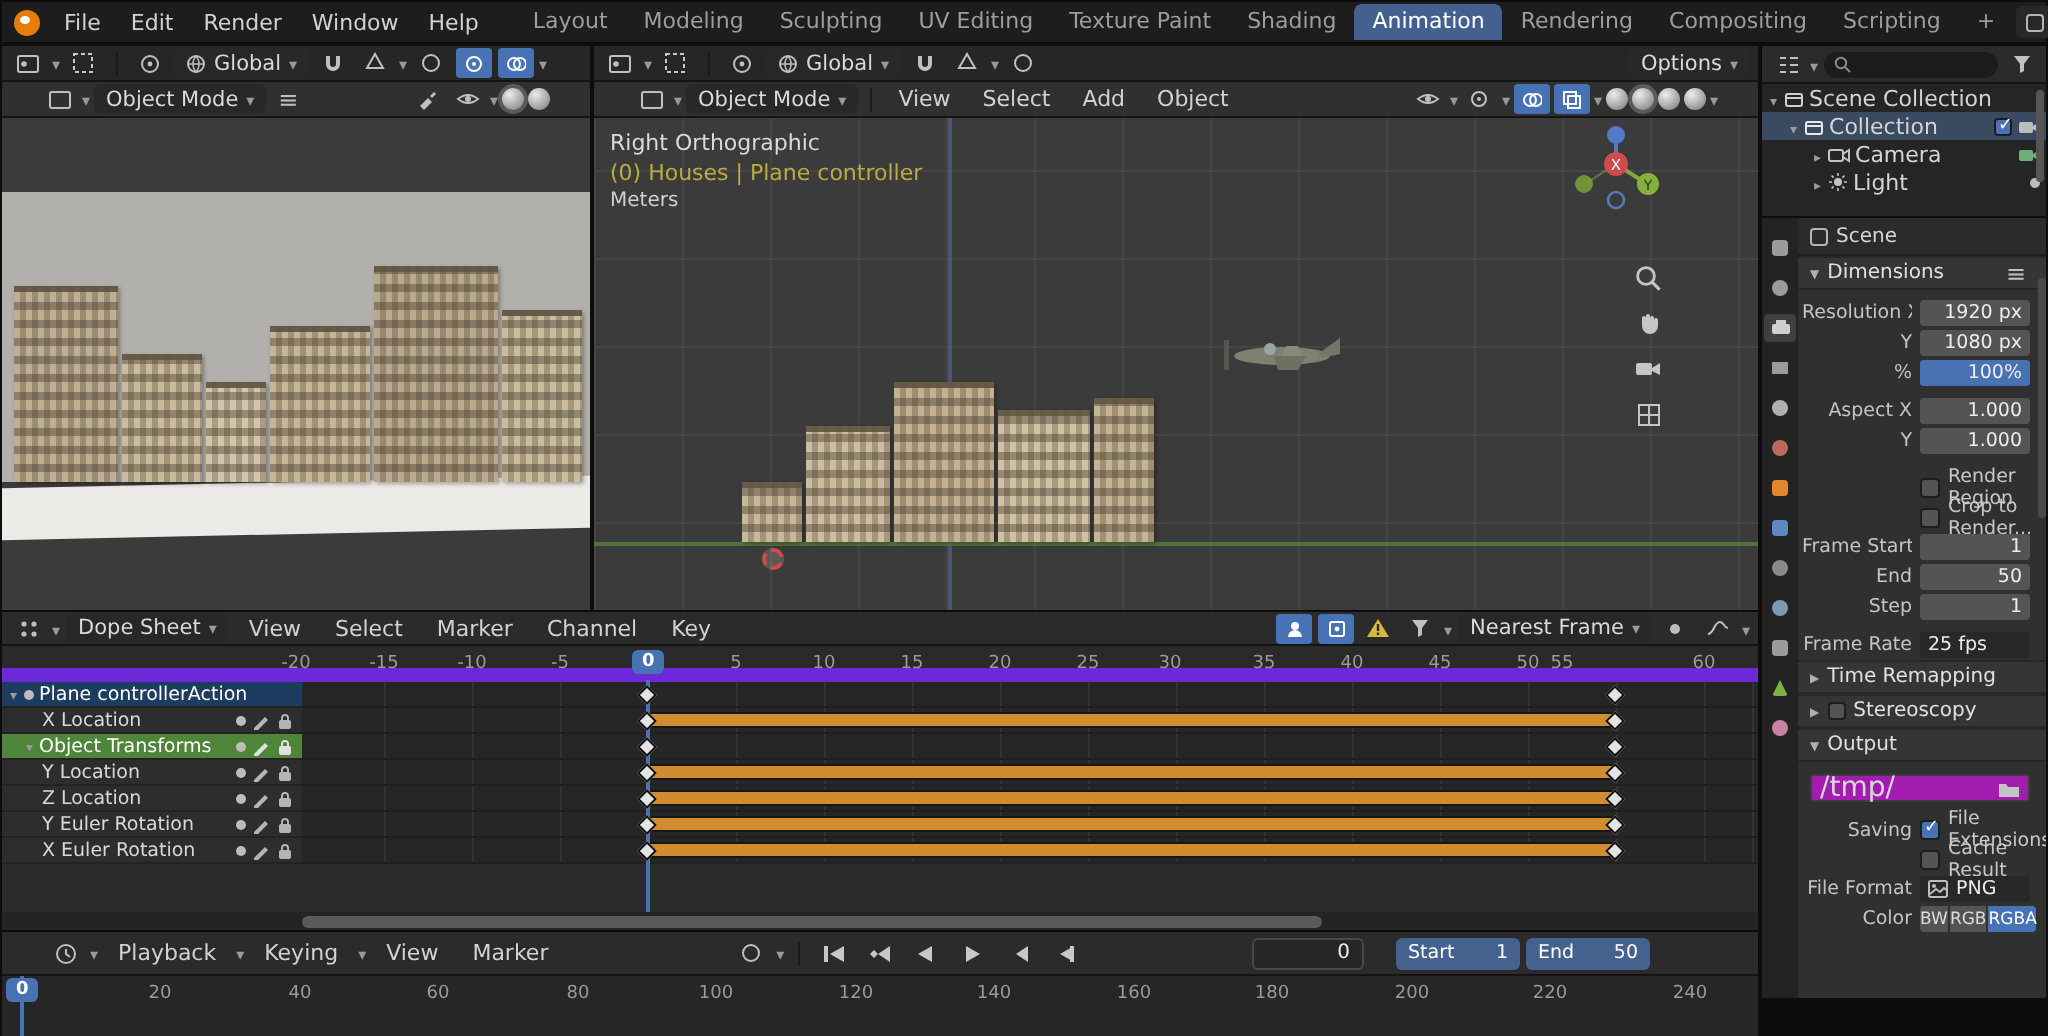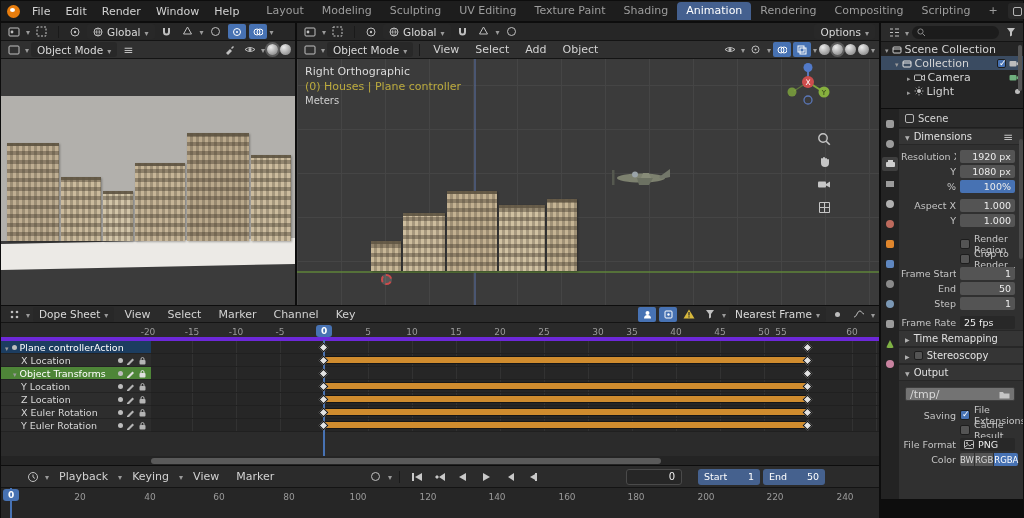--- a/index.html
+++ b/index.html
@@ -23,21 +23,21 @@
   .blogo::after{content:"";position:absolute;left:3px;top:3px;width:5px;height:4px;border-radius:50%;background:#fff}
   .ws{display:flex;margin-left:10px}
   .ws-tab{padding:2px 9px 3px;color:#9d9d9d;border-radius:4px 4px 0 0;white-space:nowrap}
   .ws-tab.active{background:#44608f;color:#fff}
   .tb-right{margin-left:auto;display:flex;align-items:center;gap:6px}
   .widget{display:inline-flex;align-items:center;gap:4px;background:#282828;border-radius:3px;padding:1px 5px;height:16px}
   .sq-ico{width:9px;height:9px;border:1px solid #b5b5b5;border-radius:2px;flex:none}
 
   
   .toolrow{height:18px;background:#262626;display:flex;align-items:center;gap:3px;padding:0 4px;border-bottom:1px solid #141414}
-  .vheader{height:18px;background:#303030;display:flex;align-items:center;gap:2px;padding:0 4px;border-bottom:1px solid #141414}
+  .vheader{height:18px;background:#303030;display:flex;align-items:center;gap:2px;padding:0 20px;border-bottom:1px solid #141414}
   .vcontent{position:relative;height:247px;background:#3b3b3b;overflow:hidden}
   .hamb::after{content:"≡";color:#c0c0c0;font-size:12px}
 
   #lv{left:0;top:22px;width:296px;height:283px}
   #cv{left:296px;top:22px;width:584px;height:283px}
 
   .grid{background-image:
     repeating-linear-gradient(90deg,#454545 0 1px,transparent 1px 44px),
     repeating-linear-gradient(0deg,#454545 0 1px,transparent 1px 44px)}
   .bldg{position:relative;flex:none;border-top:3px solid rgba(92,82,64,.9);
@@ -77,34 +77,34 @@
   .arr-c::after{content:"▶";font-size:6px;color:#b0b0b0}
   .prow{display:grid;grid-template-columns:55px 1fr;gap:4px;align-items:center;padding:1px 8px 1px 2px;height:15px}
   .plabel{text-align:right;color:#c4c4c4;font-size:9.5px;white-space:nowrap;overflow:hidden}
   .pfield{height:13px;background:#545454;border-radius:2px;color:#ececec;font-size:9.5px;display:flex;align-items:center;justify-content:flex-end;padding:0 4px}
   .pfield.slider{background:#4772b3}
   .pfield.menu{background:#282828;justify-content:flex-start;gap:4px}
   .cbrow{display:flex;align-items:center;gap:4px;font-size:9.5px;color:#c8c8c8}
   .cb{width:10px;height:10px;background:#545454;border:1px solid #1d1d1d;border-radius:2px;flex:none;position:relative}
   .cb.checked{background:#4772b3}
   .cb.checked::after{content:"✓";position:absolute;left:1px;top:-2px;font-size:9px;color:#fff}
-  .pathfield{height:14px;background:#737373;border:1px solid #3d3d3d;border-radius:2px;display:flex;align-items:center;padding:0 4px;font-size:11px;color:#d8d8d8;margin:2px 8px 2px 6px}
+  .pathfield{height:14px;background:#a21caf;border:1px solid #3d3d3d;border-radius:2px;display:flex;align-items:center;padding:0 4px;font-size:14px;color:#d8d8d8;margin:2px 8px 2px 6px}
   .seg{display:flex;gap:1px;flex:1}
   .seg span{flex:1;height:13px;background:#545454;display:flex;align-items:center;justify-content:center;font-size:8.5px;color:#dcdcdc}
   .seg span:first-child{border-radius:2px 0 0 2px}
   .seg span:last-child{border-radius:0 2px 2px 0}
   .seg span.active{background:#4772b3;color:#fff}
   .gap{height:4px}
   .pscroll{position:absolute;right:0px;top:30px;width:4px;height:120px;border-radius:2px;background:#4a4a4a}
 
   
   #dope{left:0;top:305px;width:880px;height:160px;background:#2b2b2b}
   .dshead{height:17px;background:#2b2b2b;display:flex;align-items:center;gap:3px;padding:0 4px;border-bottom:1px solid #141414}
   .dsbody{position:relative;height:133px}
-  .dsruler{height:18px;background:#2a2a2a;position:relative;border-bottom:4px solid #6d28d9}
+  .dsruler{height:18px;background:#2a2a2a;position:relative;border-bottom:7px solid #6d28d9}
   .tick{position:absolute;top:4px;transform:translateX(-50%);font-size:9px;color:#9a9a9a}
   .chrow{height:13px;display:flex}
   .chlabel{width:150px;display:flex;align-items:center;gap:3px;padding:0 4px;font-size:9.5px;color:#d8d8d8;background:#2d2d2d;border-bottom:1px solid #232323;white-space:nowrap}
   .chlabel.sum{background:#1c3d60;color:#fff}
   .chlabel.grp{background:#4e8538;color:#fff}
   .chicons{margin-left:auto;display:flex;align-items:center;gap:3px}
   .dot-i{width:5px;height:5px;border-radius:50%;background:#bdbdbd}
   .chtl{flex:1;position:relative;background:#262626;border-bottom:1px solid #202020;
     background-image:repeating-linear-gradient(90deg,#323232 0 1px,transparent 1px 44px);
     background-position:-3px 0}
@@ -723,21 +723,21 @@
       <span class="tick" style="left:147px">-20</span>
       <span class="tick" style="left:191px">-15</span>
       <span class="tick" style="left:235px">-10</span>
       <span class="tick" style="left:279px">-5</span>
       <span class="tick" style="left:323px">0</span>
       <span class="tick" style="left:367px">5</span>
       <span class="tick" style="left:411px">10</span>
       <span class="tick" style="left:455px">15</span>
       <span class="tick" style="left:499px">20</span>
       <span class="tick" style="left:543px">25</span>
-      <span class="tick" style="left:597px">30</span>
+      <span class="tick" style="left:584px">30</span>
       <span class="tick" style="left:631px">35</span>
       <span class="tick" style="left:675px">40</span>
       <span class="tick" style="left:719px">45</span>
       <span class="tick" style="left:763px">50</span>
       <span class="tick" style="left:780px">55</span>
       <span class="tick" style="left:851px">60</span>
     </div>
     <div class="chrow">
       <div class="chlabel sum">
           <span class="tri-o"></span>
@@ -824,41 +824,41 @@
           </span>
         </div>
       <div class="chtl">
           <span class="kbar"></span>
           <span class="kf" style="left:169px;top:3px"></span>
           <span class="kf" style="left:653px;top:3px"></span>
         </div>
     </div>
     <div class="chrow">
       <div class="chlabel" style="padding-left:20px">
-          <span>X Euler Rotation</span>
+          <span>Y Euler Rotation</span>
         <span class="chicons">
             <span class="dot-i"></span>
             <svg width="9" height="9">
               <path d="M1,8 l5.5,-5.5 1.5,1.5 -5.5,5.5 -1.5,0z" fill="#b5b5b5"></path>
             </svg>
             <svg width="9" height="9">
               <rect x="1.5" y="4" width="6" height="4.5" rx="1" fill="#b5b5b5"></rect>
               <path d="M3,4 v-1 a1.5,1.5 0 0 1 3,0 v1" fill="none" stroke="#b5b5b5"></path>
             </svg>
           </span>
         </div>
       <div class="chtl">
           <span class="kbar"></span>
           <span class="kf" style="left:169px;top:3px"></span>
           <span class="kf" style="left:653px;top:3px"></span>
         </div>
     </div>
     <div class="chrow">
       <div class="chlabel" style="padding-left:20px">
-          <span>Y Euler Rotation</span>
+          <span>X Euler Rotation</span>
         <span class="chicons">
             <span class="dot-i"></span>
             <svg width="9" height="9">
               <path d="M1,8 l5.5,-5.5 1.5,1.5 -5.5,5.5 -1.5,0z" fill="#b5b5b5"></path>
             </svg>
             <svg width="9" height="9">
               <rect x="1.5" y="4" width="6" height="4.5" rx="1" fill="#b5b5b5"></rect>
               <path d="M3,4 v-1 a1.5,1.5 0 0 1 3,0 v1" fill="none" stroke="#b5b5b5"></path>
             </svg>
           </span>

